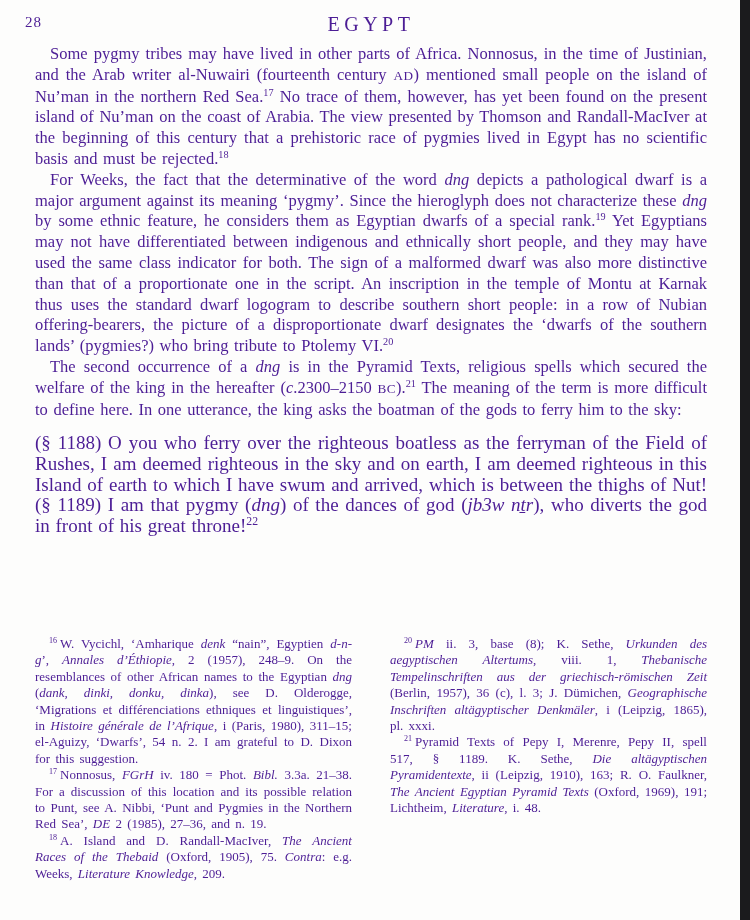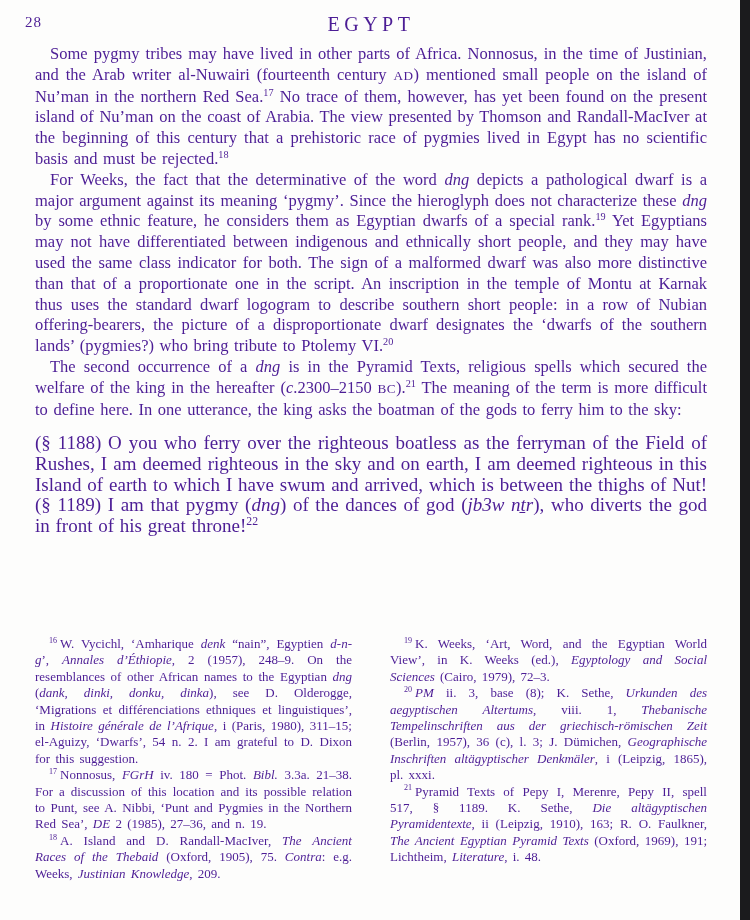--- a/index.html
+++ b/index.html
@@ -108,22 +108,21 @@
     <p class="body-para indent"><span>Some pygmy tribes may have lived in other parts of Africa. Nonnosus, in the time of Justinian, and the Arab writer al-Nuwairi (fourteenth century </span><span class="sc">AD</span><span>) mentioned small people on the island of Nu’man in the northern Red Sea.</span><sup class="sup">17</sup><span> No trace of them, however, has yet been found on the present island of Nu’man on the coast of Arabia. The view presented by Thomson and Randall-MacIver at the beginning of this century that a prehistoric race of pygmies lived in Egypt has no scientific basis and must be rejected.</span><sup class="sup">18</sup></p>
     <p class="body-para indent"><span>For Weeks, the fact that the determinative of the word </span><span class="it">dng</span><span> depicts a pathological dwarf is a major argument against its meaning ‘pygmy’. Since the hieroglyph does not characterize these </span><span class="it">dng</span><span> by some ethnic feature, he considers them as Egyptian dwarfs of a special rank.</span><sup class="sup">19</sup><span> Yet Egyptians may not have differentiated between indigenous and ethnically short people, and they may have used the same class indicator for both. The sign of a malformed dwarf was also more distinctive than that of a proportionate one in the script. An inscription in the temple of Montu at Karnak thus uses the standard dwarf logogram to describe southern short people: in a row of Nubian offering-bearers, the picture of a disproportionate dwarf designates the ‘dwarfs of the southern lands’ (pygmies?) who bring tribute to Ptolemy VI.</span><sup class="sup">20</sup></p>
     <p class="body-para indent"><span>The second occurrence of a </span><span class="it">dng</span><span> is in the Pyramid Texts, religious spells which secured the welfare of the king in the hereafter (</span><span class="it">c</span><span>.2300–2150 </span><span class="sc">BC</span><span>).</span><sup class="sup">21</sup><span> The meaning of the term is more difficult to define here. In one utterance, the king asks the boatman of the gods to ferry him to the sky:</span></p>
     <p class="quote-block"><span>(§ 1188) O you who ferry over the righteous boatless as the ferryman of the Field of Rushes, I am deemed righteous in the sky and on earth, I am deemed righteous in this Island of earth to which I have swum and arrived, which is between the thighs of Nut! (§ 1189) I am that pygmy (</span><span class="it">dng</span><span>) of the dances of god (</span><span class="it">jb3w nṯr</span><span>), who diverts the god in front of his great throne!</span><sup class="sup">22</sup></p>
   </div>
 
   <div class="footnotes">
     <div class="fn-col">
       <p class="footnote"><sup class="fn-num">16</sup><span><span>W. Vycichl, ‘Amharique </span><span class="it">denk</span><span> “nain”, Egyptien </span><span class="it">d-n-g</span><span>’, </span><span class="it">Annales d’Éthiopie</span><span>, 2 (1957), 248–9. On the resemblances of other African names to the Egyptian </span><span class="it">dng</span><span> (</span><span class="it">dank, dinki, donku, dinka</span><span>), see D. Olderogge, ‘Migrations et différenciations ethniques et linguistiques’, in </span><span class="it">Histoire générale de l’Afrique</span><span>, i (Paris, 1980), 311–15; el-Aguizy, ‘Dwarfs’, 54 n. 2. I am grateful to D. Dixon for this suggestion.</span></span></p>
       <p class="footnote"><sup class="fn-num">17</sup><span><span>Nonnosus, </span><span class="it">FGrH</span><span> iv. 180 = Phot. </span><span class="it">Bibl.</span><span> 3.3a. 21–38. For a discussion of this location and its possible relation to Punt, see A. Nibbi, ‘Punt and Pygmies in the Northern Red Sea’, </span><span class="it">DE</span><span> 2 (1985), 27–36, and n. 19.</span></span></p>
-      <p class="footnote"><sup class="fn-num">18</sup><span><span>A. Island and D. Randall-MacIver, </span><span class="it">The Ancient Races of the Thebaid</span><span> (Oxford, 1905), 75. </span><span class="it">Contra</span><span>: e.g. Weeks, </span><span class="it">Justinian Knowledge</span><span>, 209.</span></span></p>
+      <p class="footnote"><sup class="fn-num">18</sup><span><span>A. Island and D. Randall-MacIver, </span><span class="it">The Ancient Races of the Thebaid</span><span> (Oxford, 1905), 75. </span><span class="it">Contra</span><span>: e.g. Weeks, </span><span class="it">Literature Knowledge</span><span>, 209.</span></span></p>
     </div>
     <div class="fn-col">
-      <p class="footnote"><sup class="fn-num">19</sup><span><span>K. Weeks, ‘Art, Word, and the Egyptian World View’, in K. Weeks (ed.), </span><span class="it">Egyptology and Social Sciences</span><span> (Cairo, 1979), 72–3.</span></span></p>
       <p class="footnote"><sup class="fn-num">20</sup><span><span class="it">PM</span><span> ii. 3, base (8); K. Sethe, </span><span class="it">Urkunden des aegyptischen Altertums</span><span>, viii. 1, </span><span class="it">Thebanische Tempelinschriften aus der griechisch-römischen Zeit</span><span> (Berlin, 1957), 36 (c), l. 3; J. Dümichen, </span><span class="it">Geographische Inschriften altägyptischer Denkmäler</span><span>, i (Leipzig, 1865), pl. xxxi.</span></span></p>
       <p class="footnote"><sup class="fn-num">21</sup><span><span>Pyramid Texts of Pepy I, Merenre, Pepy II, spell 517, § 1189. K. Sethe, </span><span class="it">Die altägyptischen Pyramidentexte</span><span>, ii (Leipzig, 1910), 163; R. O. Faulkner, </span><span class="it">The Ancient Egyptian Pyramid Texts</span><span> (Oxford, 1969), 191; Lichtheim, </span><span class="it">Literature</span><span>, i. 48.</span></span></p>
     </div>
   </div>
 
 </div>
 
 </body></html>

